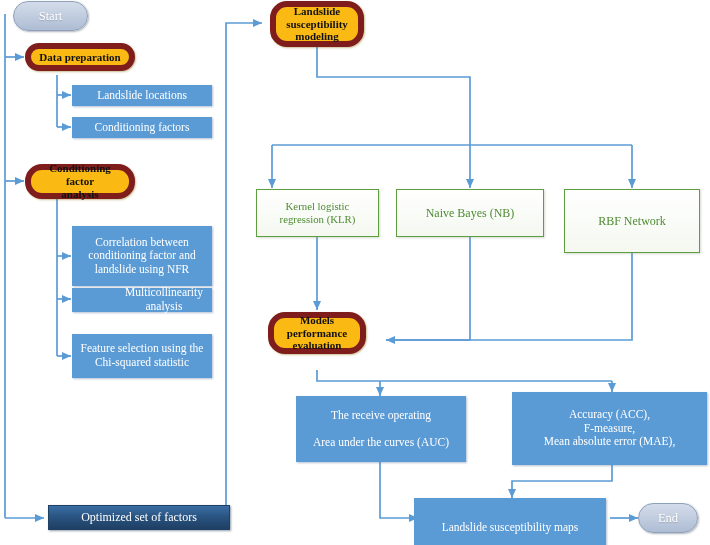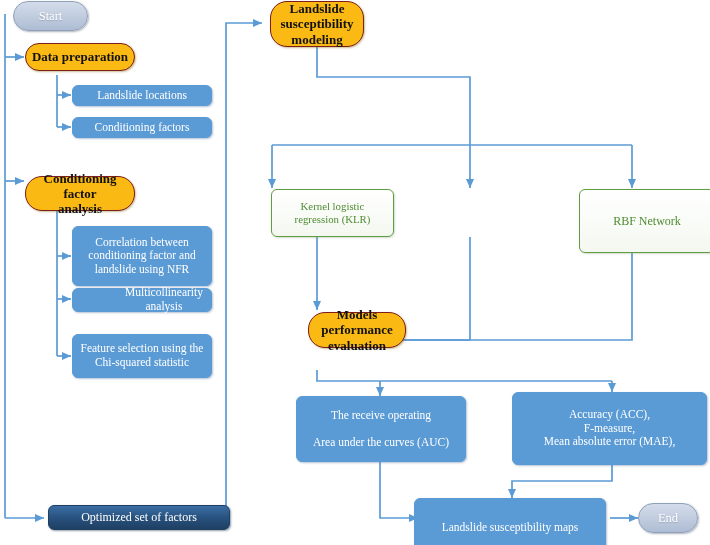--- a/index.html
+++ b/index.html
@@ -4,41 +4,41 @@
 <style>
   html,body{margin:0;padding:0;background:#ffffff;}
   body{
     font-family:"Liberation Serif", serif;
     width:710px;height:545px;position:relative;overflow:hidden;
   }
   #canvas{position:absolute;left:0;top:0;width:710px;height:545px;}
   #svg-layer{position:absolute;left:0;top:0;width:710px;height:545px;pointer-events:none;}
 
   .node{position:absolute;box-sizing:border-box;display:flex;align-items:center;
-        justify-content:center;text-align:center;line-height:1.18;border-radius:6px;}
+        justify-content:center;text-align:center;line-height:1.18;}
 
   
   .term{
     border-radius:16px;
     background:linear-gradient(180deg,#d3dcea 0%,#c3cee0 45%,#aebdd4 100%);
     border:1px solid #8fa0ba;
     color:#ffffff;
     font-size:12.5px;
     box-shadow:1px 1px 2px rgba(80,90,110,.45);
     text-shadow:0 1px 1px rgba(120,130,150,.5);
   }
 
   
   .orange{
     border-radius:17px;
     background:#fbb913;
-    border:1px solid #7f1d1d;
+    border:6px solid #7f1d1d;
     color:#111111;
     font-weight:bold;
-    font-size:13px;
+    font-size:11px;
     font-family:"Liberation Serif", serif;
     box-shadow:1px 1px 2px rgba(140,110,20,.45);
   }
 
   
   .blue{
     background:#5b9bd5;
     border:1px solid #5b9bd5;
     color:#ffffff;
     font-size:11.5px;
@@ -54,21 +54,20 @@
     box-shadow:1px 1px 2px rgba(40,60,90,.5);
   }
 
   
   .green{
     background:linear-gradient(180deg,#ffffff 0%,#f4f8f0 100%);
     border:1.4px solid #5f9e3f;
     color:#4e8b33;
     font-size:12px;
     box-shadow:1px 1px 2px rgba(130,150,120,.35);
-    margin-left:15px;
   }
   .ml{font-size:10.8px;}
 </style>
 </head>
 <body>
 
 <div id="canvas">
 
   <svg id="svg-layer" viewBox="0 0 710 545" xmlns="http://www.w3.org/2000/svg">
     <defs>
@@ -130,21 +129,21 @@
   </div>
 
   <div class="node blue" style="left:72px;top:85px;width:140px;height:21px;">
     <span>Landslide locations</span>
   </div>
 
   <div class="node blue" style="left:72px;top:117px;width:140px;height:21px;">
     <span>Conditioning factors</span>
   </div>
 
-  <div class="node orange" style="left:25px;top:164px;width:110px;height:35px;padding:0 6px;margin-top:12px;">
+  <div class="node orange" style="left:25px;top:164px;width:110px;height:35px;padding:0 6px;">
     <span>
       <span>Conditioning factor</span><br>
       <span>analysis</span>
     </span>
   </div>
 
   <div class="node blue" style="left:72px;top:226px;width:140px;height:60px;">
     <span>
       <span>Correlation between</span><br>
       <span>conditioning factor and</span><br>
@@ -175,26 +174,29 @@
     </span>
   </div>
 
   <div class="node green ml" style="left:256px;top:189px;width:123px;height:48px;">
     <span>
       <span>Kernel logistic</span><br>
       <span>regression (KLR)</span>
     </span>
   </div>
 
+  <div class="node green" style="left:396px;top:189px;width:148px;height:48px;">
+    <span>Naive Bayes (NB)</span>
+  </div>
 
   <div class="node green" style="left:564px;top:189px;width:136px;height:64px;">
     <span>RBF Network</span>
   </div>
 
-  <div class="node orange" style="left:268px;top:312px;width:98px;height:36px;padding:0 21px;margin-left:40px;">
+  <div class="node orange" style="left:268px;top:312px;width:98px;height:42px;padding:0 21px;">
     <span>
       <span>Models</span><br>
       <span>performance</span><br>
       <span>evaluation</span>
     </span>
   </div>
 
   <div class="node blue" style="left:296px;top:396px;width:170px;height:66px;">
     <span>
       <span>The receive operating</span><br>

